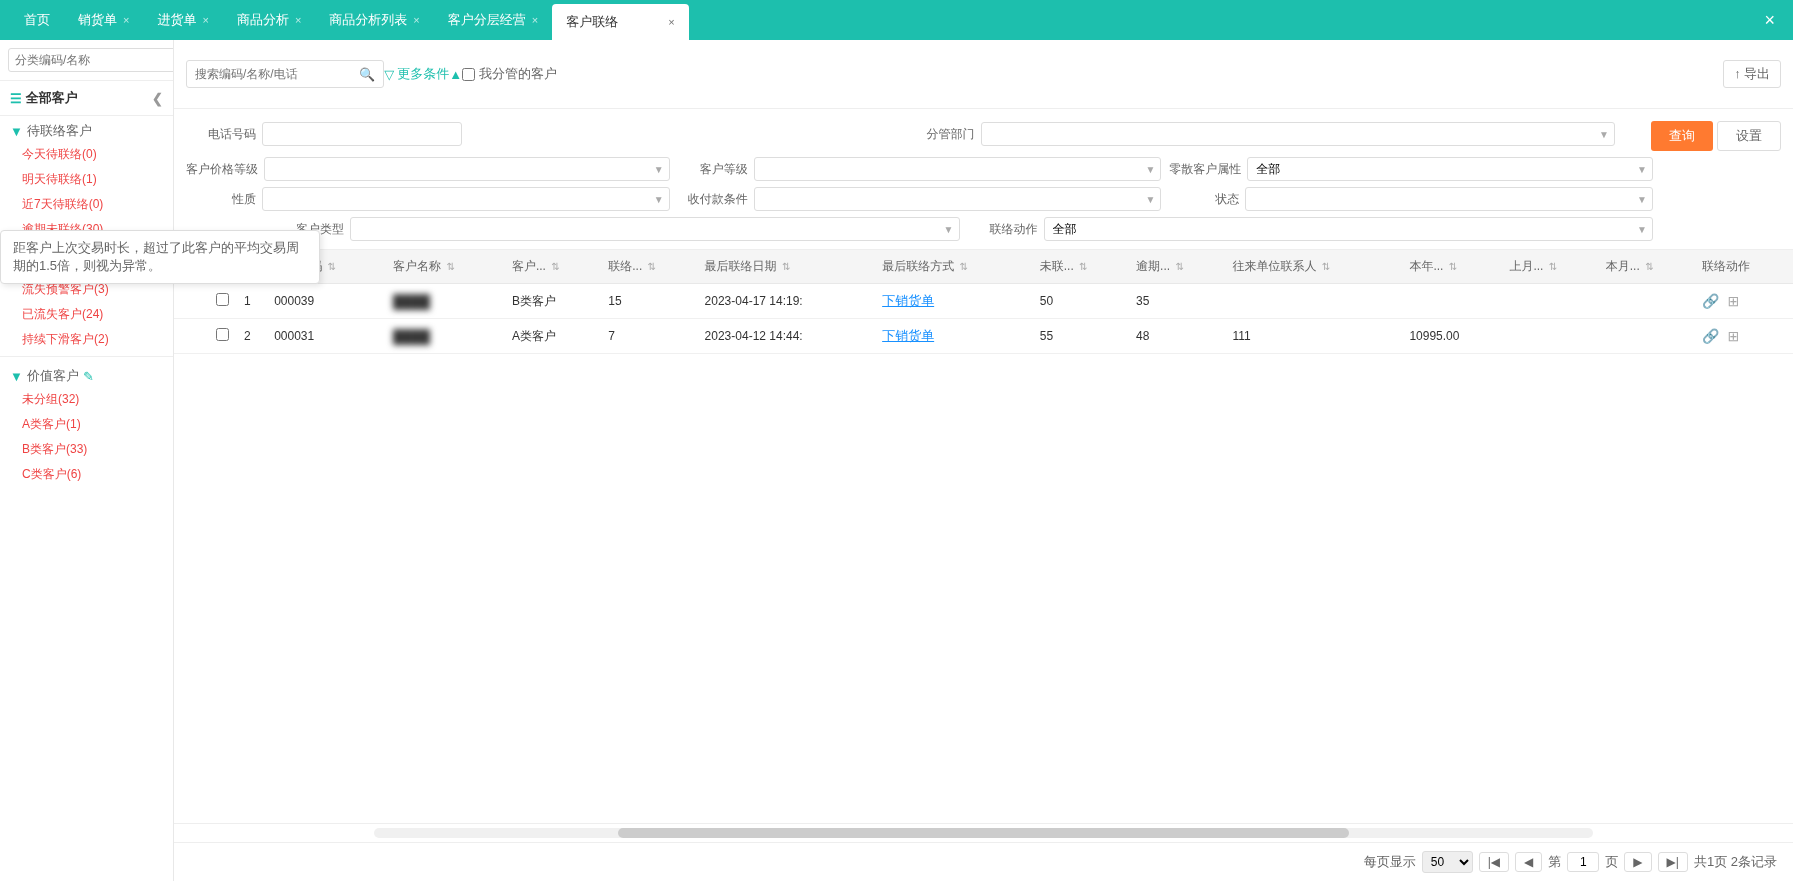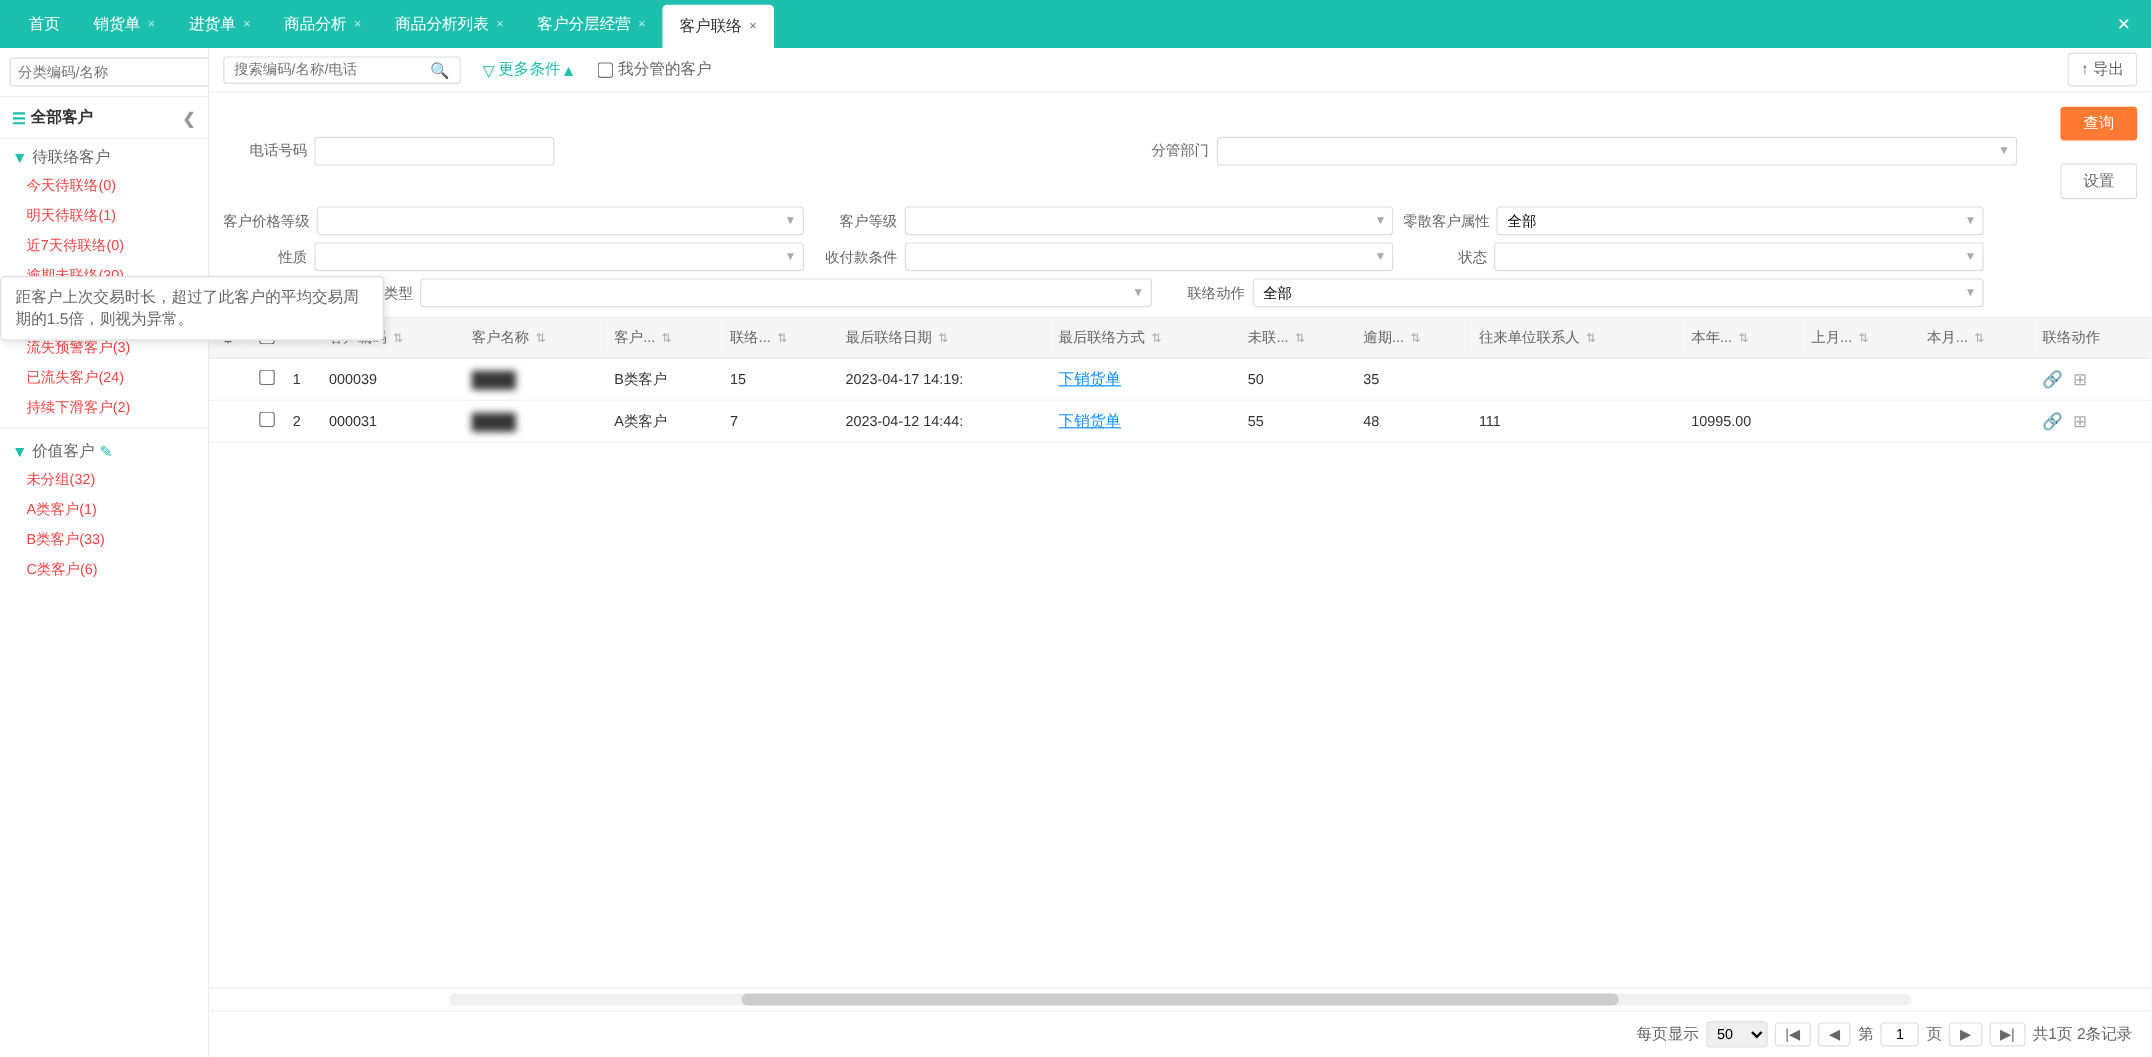--- a/index.html
+++ b/index.html
@@ -7,21 +7,21 @@
 
     
     .top-nav {
       display: flex; align-items: center; background: #1dbfad; height: 40px; padding: 0 10px;
       position: relative;
     }
     .nav-tab {
       color: #fff; padding: 0 14px; height: 40px; display: flex; align-items: center;
       cursor: pointer; font-size: 13px; position: relative; white-space: nowrap;
     }
-    .nav-tab.active { background: #fff; color: #333; border-radius: 4px 4px 0 0; margin-top: 4px; height: 36px; }
+    .nav-tab.active { background: #fff; color: #333; border-radius: 4px 4px 0 0; margin-top: 4px; height: 36px; gap: 44px; }
     .nav-tab .close-x { margin-left: 6px; font-size: 11px; opacity: 0.7; }
     .nav-home { color: #fff; padding: 0 14px; height: 40px; display: flex; align-items: center; font-size: 13px; }
     .top-nav-right { margin-left: auto; display: flex; align-items: center; }
     .top-close-btn { color: #fff; font-size: 18px; cursor: pointer; padding: 0 8px; }
 
     
     .main-layout { display: flex; height: calc(881px - 40px); }
 
     
     .sidebar { width: 174px; background: #fff; border-right: 1px solid #e8e8e8; display: flex; flex-direction: column; overflow-y: auto; flex-shrink: 0; }
@@ -43,21 +43,21 @@
       position: absolute; left: 0; top: 230px; z-index: 100;
       background: #fff; border: 1px solid #ddd; border-radius: 4px;
       padding: 8px 12px; max-width: 320px; font-size: 12px; color: #666;
       box-shadow: 2px 2px 6px rgba(0,0,0,0.1);
     }
 
     
     .content-area { flex: 1; display: flex; flex-direction: column; overflow: hidden; }
 
     
-    .filter-bar { background: #fff; padding: 4px 12px; border-bottom: 1px solid #eee; display: flex; align-items: center; gap: 18px; }
+    .filter-bar { background: #fff; padding: 20px 12px; border-bottom: 1px solid #eee; display: flex; gap: 0; }
     .filter-search { display: flex; align-items: center; border: 1px solid #ddd; border-radius: 3px; padding: 3px 8px; }
     .filter-search input { border: none; outline: none; font-size: 12px; width: 160px; }
     .filter-search-icon { color: #999; margin-left: 4px; }
     .filter-more { display: flex; align-items: center; color: #1dbfad; cursor: pointer; font-size: 12px; }
     .filter-more .funnel-icon { margin-right: 3px; }
     .filter-checkbox { display: flex; align-items: center; gap: 4px; font-size: 12px; color: #666; cursor: pointer; }
     .filter-bar-right { margin-left: auto; }
     .export-btn { border: 1px solid #ddd; border-radius: 3px; padding: 4px 10px; font-size: 12px; color: #666; cursor: pointer; background: #fff; margin-left: 40px; }
 
     
@@ -65,21 +65,21 @@
     .filter-row { display: flex; align-items: center; gap: 8px; margin-bottom: 6px; }
     .filter-row:last-child { margin-bottom: 0; }
     .filter-field { display: flex; align-items: center; flex: 1; min-width: 0; }
     .filter-label { color: #666; font-size: 12px; white-space: nowrap; margin-right: 6px; min-width: 70px; text-align: right; }
     .filter-input { flex: 1; border: 1px solid #ddd; border-radius: 3px; padding: 4px 8px; font-size: 12px; outline: none; }
     .filter-select { flex: 1; border: 1px solid #ddd; border-radius: 3px; padding: 4px 24px 4px 8px; font-size: 12px; outline: none; appearance: none; background: #fff; position: relative; }
     .filter-select-wrap { flex: 1; position: relative; display: flex; align-items: center; }
     .filter-select-wrap .chevron { position: absolute; right: 6px; color: #aaa; font-size: 10px; pointer-events: none; }
     .query-btn { background: #ff7a30; color: #fff; border: none; border-radius: 3px; padding: 5px 18px; font-size: 13px; cursor: pointer; }
     .setting-btn { background: #fff; color: #666; border: 1px solid #ddd; border-radius: 3px; padding: 5px 18px; font-size: 13px; cursor: pointer; }
-    .filter-actions { display: flex; flex-direction: column; gap: 19px; align-self: flex-start; margin-top: 4px; padding-left: 28px; }
+    .filter-actions { display: flex; flex-direction: row; gap: 4px; align-self: flex-start; margin-top: 4px; padding-left: 28px; }
     .ellipsis-btn { color: #999; cursor: pointer; font-size: 16px; }
 
     
     .table-wrapper { flex: 1; overflow: auto; background: #fff; }
     table { width: 100%; border-collapse: collapse; min-width: 1400px; }
     thead tr { background: #f5f5f5; }
     th { padding: 8px 6px; text-align: left; font-weight: normal; color: #666; font-size: 12px; border-bottom: 1px solid #e8e8e8; white-space: nowrap; cursor: pointer; user-select: none; }
     th .sort-icon { color: #aaa; margin-left: 2px; font-size: 10px; }
     td { padding: 8px 6px; border-bottom: 1px solid #f0f0f0; font-size: 12px; color: #333; white-space: nowrap; }
     .col-settings { width: 32px; text-align: center; }

